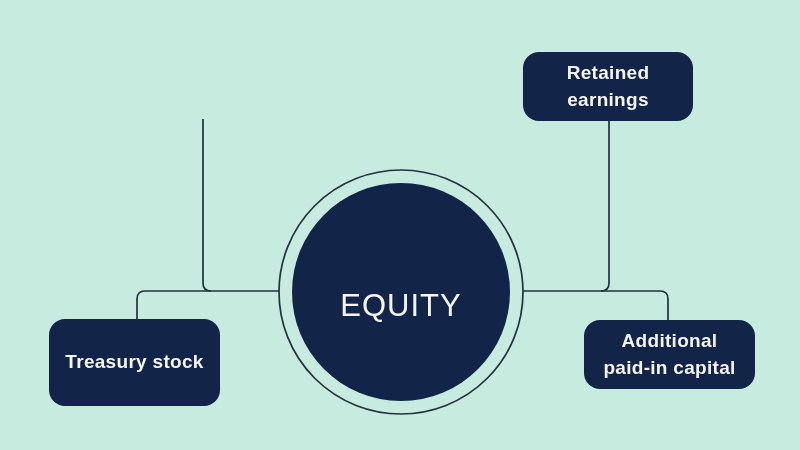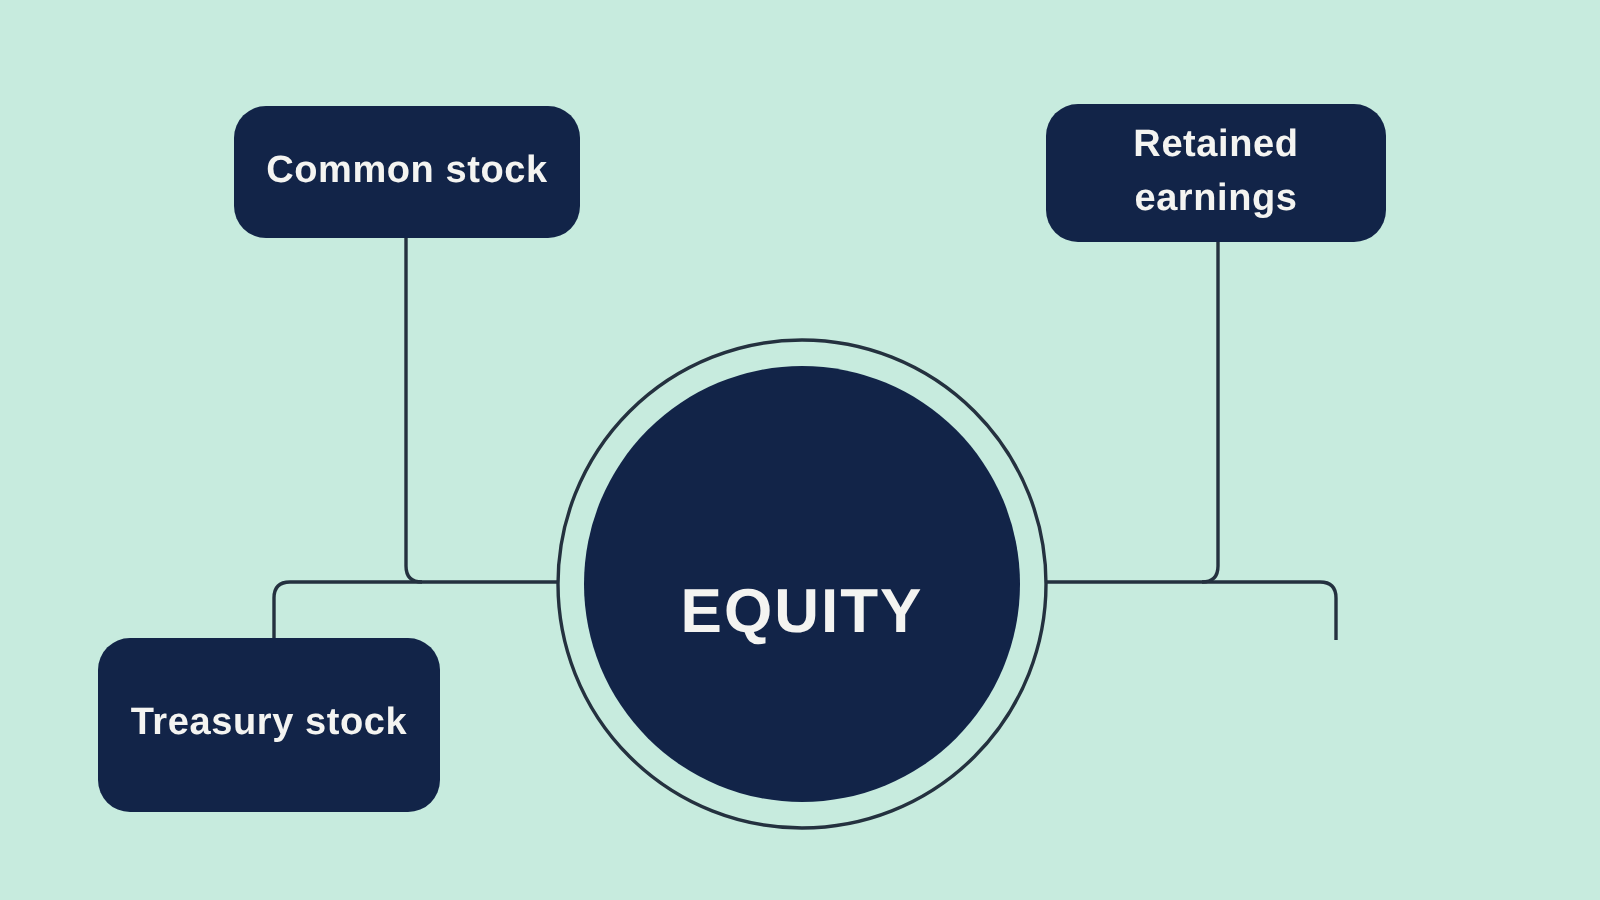--- a/index.html
+++ b/index.html
@@ -53,21 +53,21 @@
     width: 218px;
     height: 218px;
     border-radius: 50%;
     background: #122448;
     display: flex;
     align-items: center;
     justify-content: center;
   }
   .center-label {
     color: #f4f4f1;
-    font-weight: 700;
+    font-weight: 400;
     font-size: 31px;
     letter-spacing: 1px;
     margin-top: 27px;
   }
 </style>
 </head>
 <body>
 
 <div class="canvas">
 
@@ -77,30 +77,30 @@
 
     <path d="M 279 291 L 145 291 Q 137 291 137 299 L 137 319"></path>
 
     <path d="M 203 119 L 203 283 Q 203 291 211 291"></path>
 
     <path d="M 523 291 L 660 291 Q 668 291 668 299 L 668 320"></path>
 
     <path d="M 609 121 L 609 283 Q 609 291 601 291"></path>
   </svg>
 
-  <div class="node-box node-common">
-    <span>Common stock</span>
-  </div>
 
   <div class="node-box node-retained">
     <span>Retained earnings</span>
   </div>
 
   <div class="node-box node-treasury">
     <span>Treasury stock</span>
   </div>
 
+  <div class="node-box node-additional">
+    <span>Additional paid-in capital</span>
+  </div>
 
   <div class="center-node">
     <span class="center-label">EQUITY</span>
   </div>
 
 </div>
 
 </body></html>

